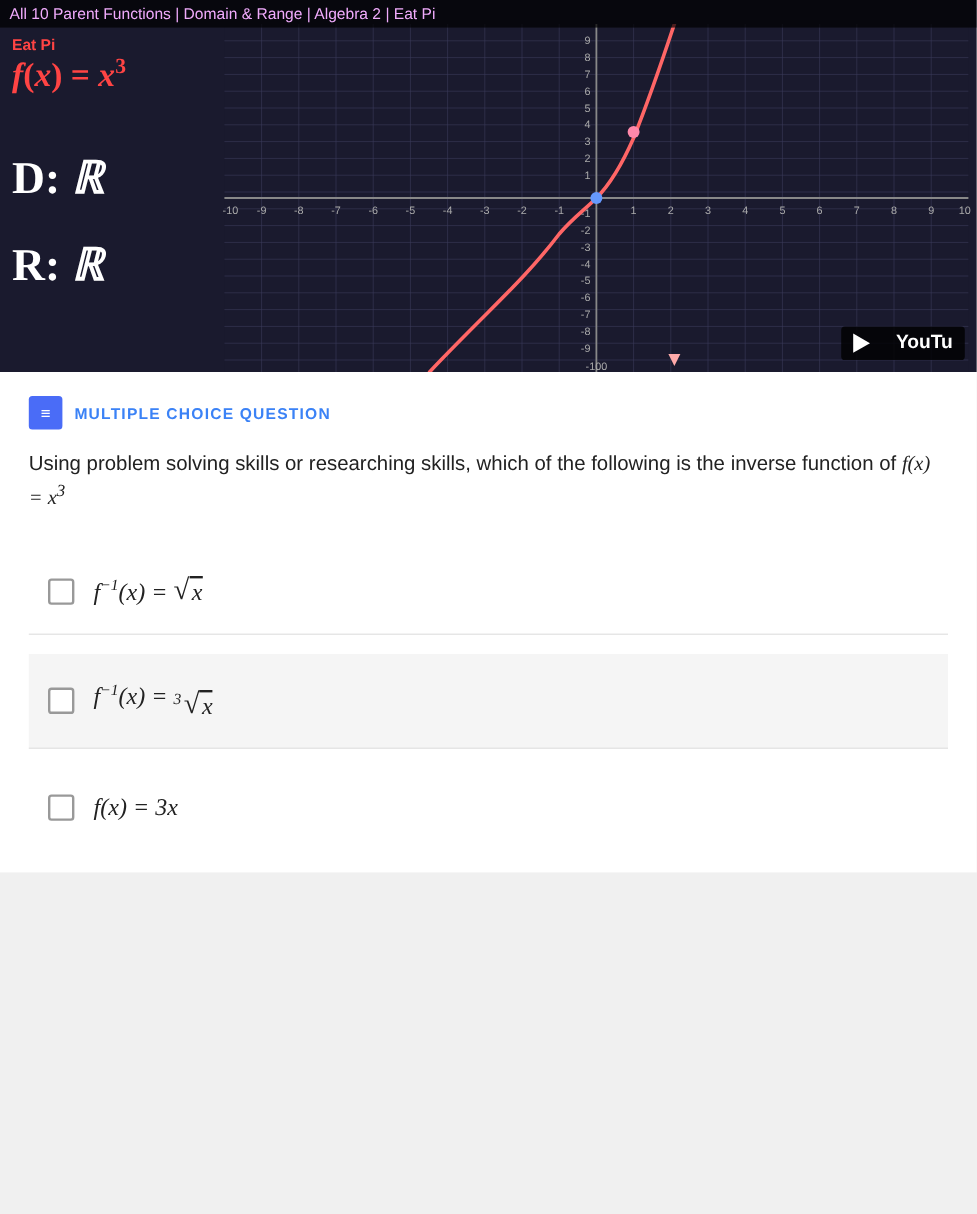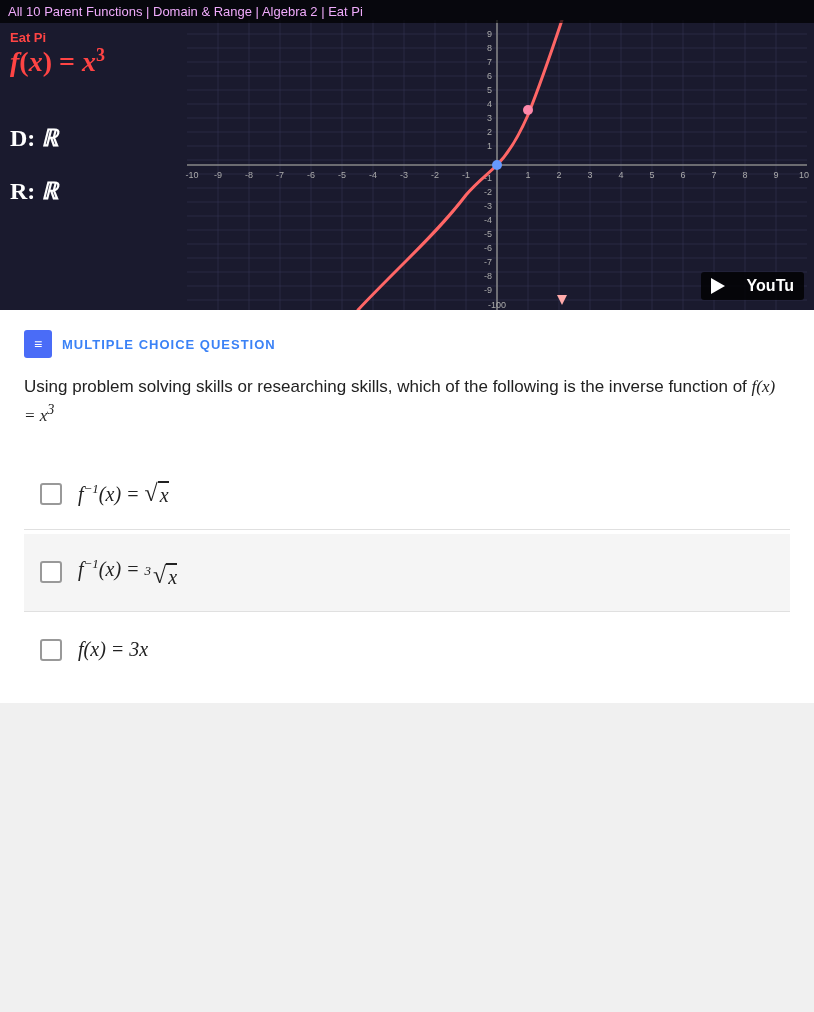--- a/index.html
+++ b/index.html
@@ -59,21 +59,21 @@
 
     .domain-range {
       position: absolute;
       top: 120px;
       left: 10px;
       z-index: 10;
     }
 
     .domain-label, .range-label {
       color: white;
-      font-size: 24px;
+      font-size: 38px;
       font-weight: bold;
       font-family: Georgia, serif;
       margin-bottom: 20px;
       display: block;
     }
 
     .domain-label span, .range-label span {
       font-family: 'Times New Roman', serif;
       font-style: italic;
     }
@@ -160,21 +160,21 @@
 
     .question-text .math {
       font-style: italic;
       font-family: 'Times New Roman', serif;
     }
 
     
     .answer-options {
       display: flex;
       flex-direction: column;
-      gap: 4px;
+      gap: 16px;
     }
 
     .answer-option {
       display: flex;
       align-items: center;
       gap: 16px;
       padding: 22px 16px;
       border-bottom: 1px solid #e0e0e0;
       background: white;
       cursor: pointer;

